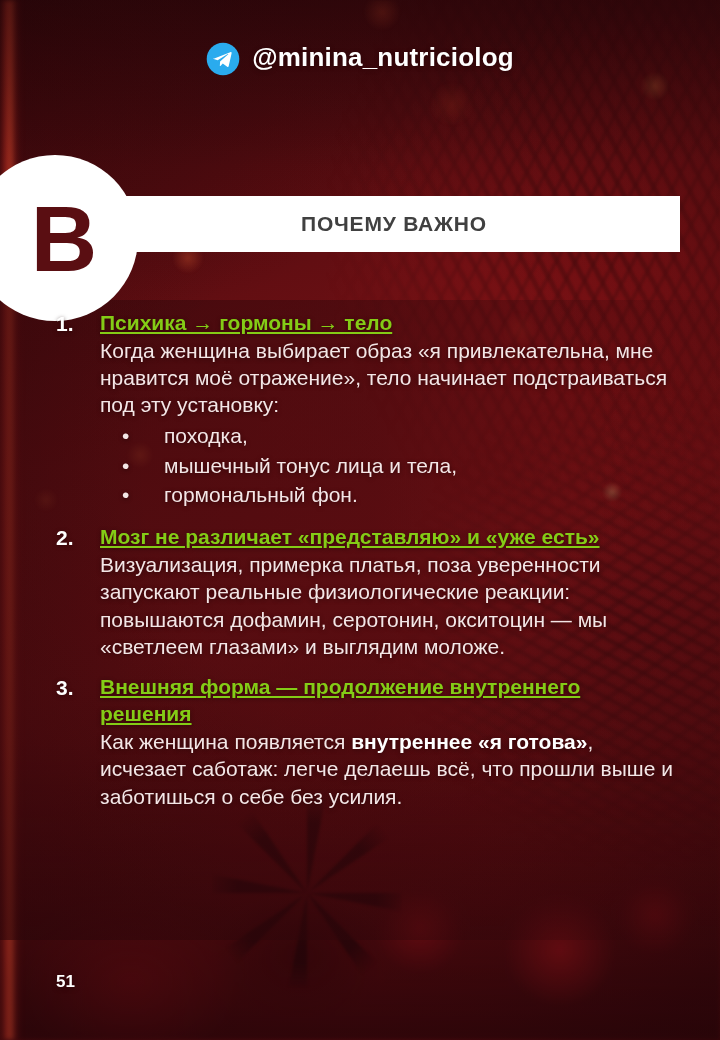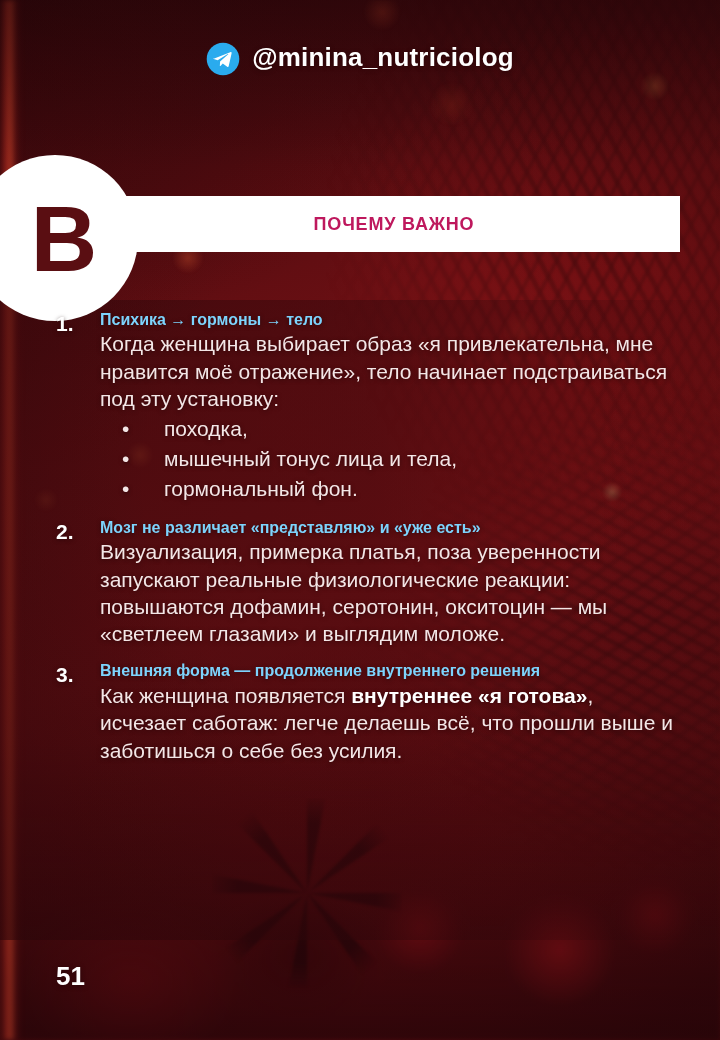--- a/index.html
+++ b/index.html
@@ -171,22 +171,22 @@
   .banner {
     position: absolute;
     left: 108px; top: 196px;
     width: 572px; height: 56px;
     background: #ffffff;
     display: flex;
     align-items: center;
     justify-content: center;
   }
   .banner-text {
-    color: #be185d;
-    font-size: 18px;
+    color: #404040;
+    font-size: 21px;
     font-weight: bold;
     letter-spacing: .8px;
   }
   .badge-circle {
     position: absolute;
     left: -28px; top: 155px;
     width: 166px; height: 166px;
     background: #ffffff;
     border-radius: 50%;
     display: flex;
@@ -213,25 +213,26 @@
     flex: 0 0 auto;
     width: 44px;
     color: #ffffff;
     font-size: 21px;
     font-weight: bold;
     line-height: 1.3;
     text-shadow: 0 1px 4px rgba(30,4,6,.6);
   }
   .item-body { flex: 1 1 auto; }
   .item-head {
-    color: #7dd3fc;
-    font-size: 16px;
+    color: #84cc16;
+    font-size: 21px;
     font-weight: bold;
     line-height: 1.28;
     text-shadow: 0 1px 4px rgba(30,4,6,.6);
+    text-decoration: underline;
   }
   .item-text {
     color: #f3e6e6;
     font-size: 21px;
     line-height: 1.30;
     text-shadow: 0 1px 4px rgba(30,4,6,.6);
   }
   .item-text b { color: #ffffff; font-weight: bold; margin-top: 47px; }
   .sub-list {
     list-style: none;
@@ -251,21 +252,21 @@
     position: absolute;
     left: 0; top: 0;
     color: #f3e6e6;
     font-size: 21px;
   }
 
   .page-number {
     position: absolute;
     left: 56px; bottom: 48px;
     color: #ffffff;
-    font-size: 26px;
+    font-size: 17px;
     font-weight: bold;
     text-shadow: 0 1px 5px rgba(30,4,6,.65);
   }
 </style>
 </head>
 <body>
 
 <div class="slide">
 
   <div class="bg-base"></div>

